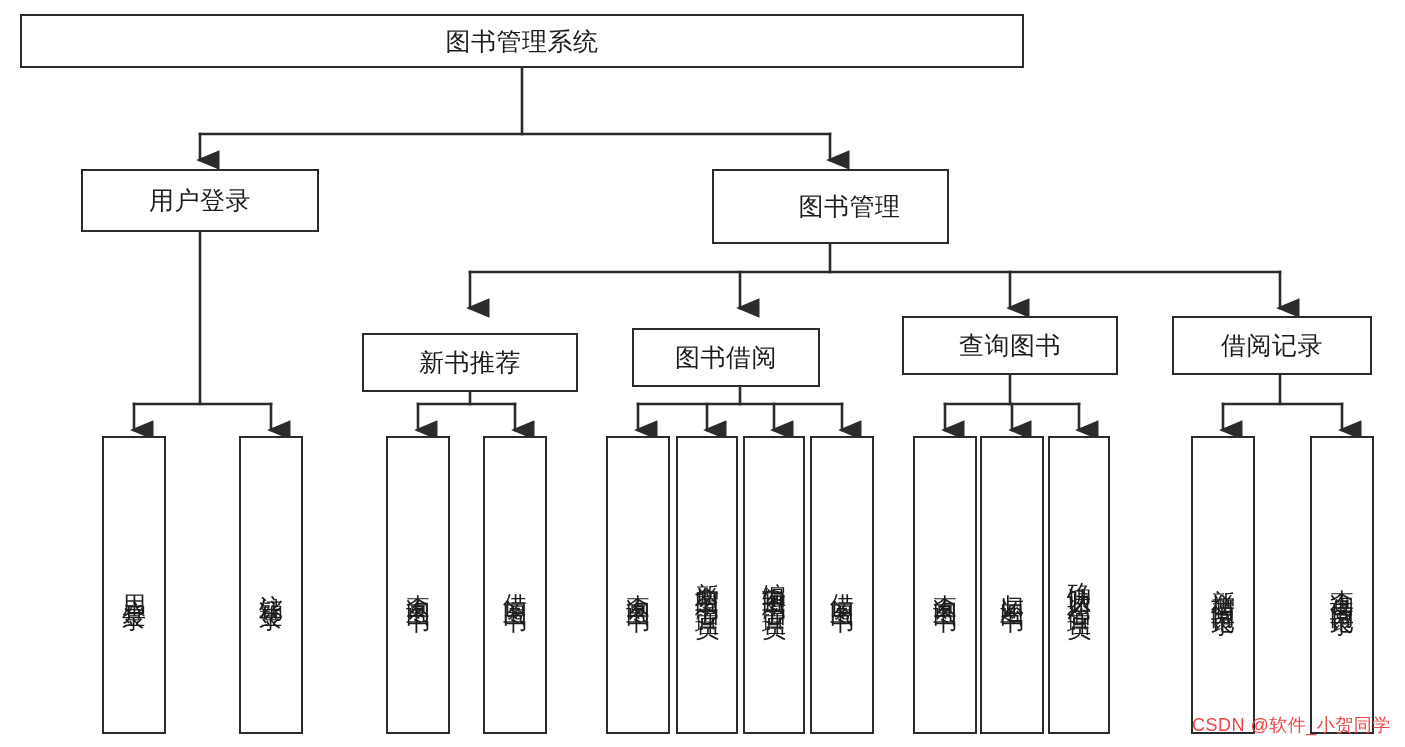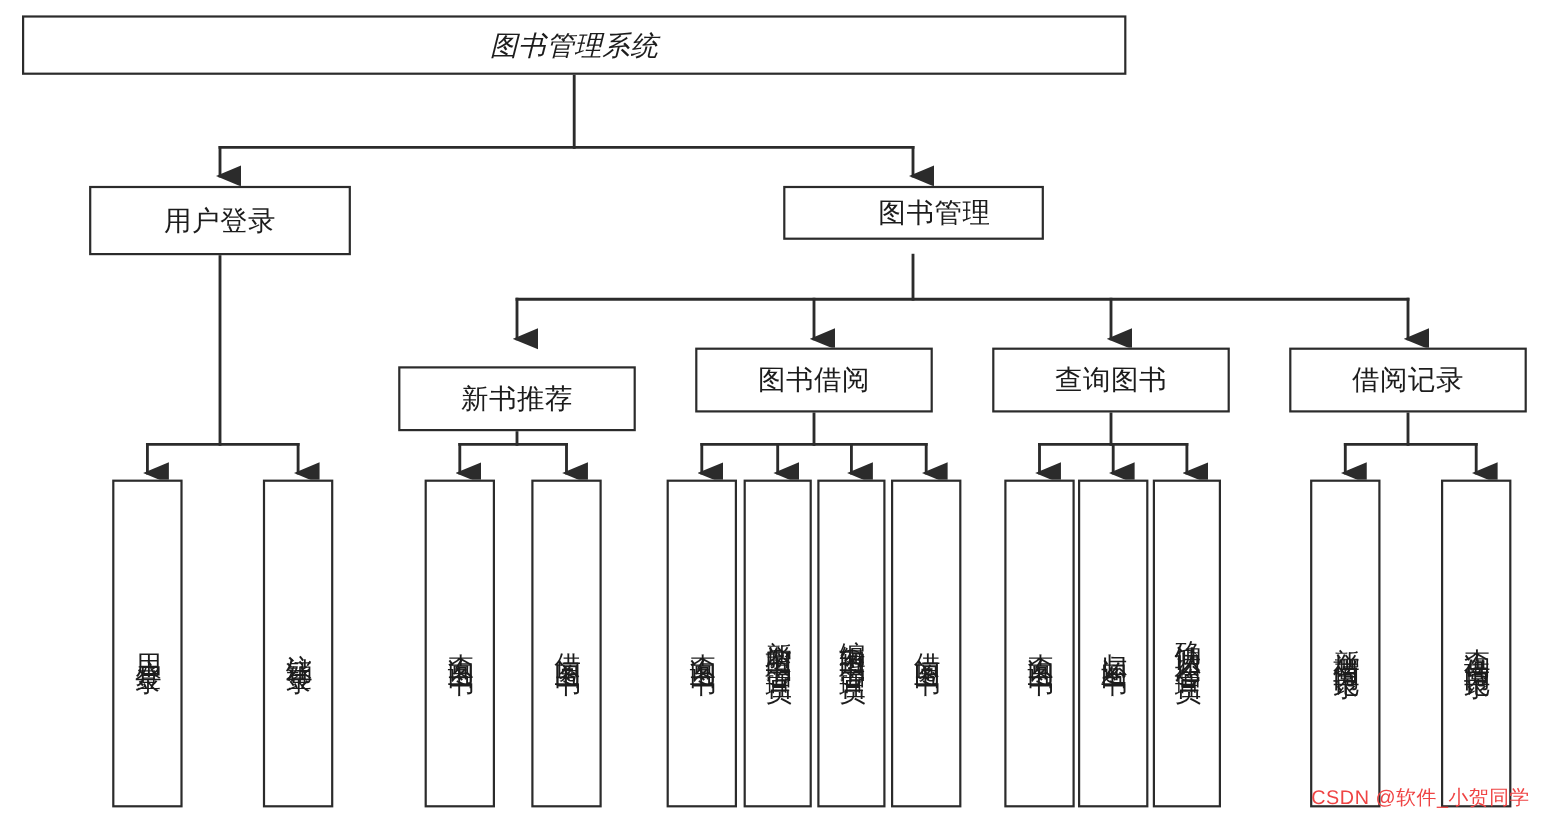--- a/index.html
+++ b/index.html
@@ -108,41 +108,41 @@
       <path d="M 1012 404 L 1012 430" marker-end="url(#arrow)"></path>
       <path d="M 1079 404 L 1079 430" marker-end="url(#arrow)"></path>
 
       <path d="M 1280 375 L 1280 404"></path>
       <path d="M 1223 404 L 1342 404"></path>
       <path d="M 1223 404 L 1223 430" marker-end="url(#arrow)"></path>
       <path d="M 1342 404 L 1342 430" marker-end="url(#arrow)"></path>
     </g>
   </svg>
 
-  <div class="node horiz" style="left:20px; top:14px; width:1004px; height:54px;font-style:italic;">
+  <div class="node horiz" style="left:20px; top:14px; width:1004px; height:54px;">
     <span>图书管理系统</span>
   </div>
 
   <div class="node horiz" style="left:81px; top:169px; width:238px; height:63px;">
     <span>用户登录</span>
   </div>
-  <div class="node horiz" style="left:712px; top:169px; width:237px; height:49px;padding-left:38px;">
+  <div class="node horiz" style="left:712px; top:169px; width:237px; height:75px;padding-left:38px;">
     <span>图书管理</span>
   </div>
 
   <div class="node horiz" style="left:362px; top:333px; width:216px; height:59px;">
     <span>新书推荐</span>
   </div>
-  <div class="node horiz" style="left:632px; top:316px; width:216px; height:59px;">
+  <div class="node horiz" style="left:632px; top:328px; width:188px; height:59px;">
     <span>图书借阅</span>
   </div>
   <div class="node horiz" style="left:902px; top:316px; width:216px; height:59px;">
     <span>查询图书</span>
   </div>
-  <div class="node horiz" style="left:1172px; top:316px; width:216px; height:59px;">
+  <div class="node horiz" style="left:1172px; top:316px; width:200px; height:59px;">
     <span>借阅记录</span>
   </div>
 
   <div class="node vert" style="left:102px; top:436px; width:64px; height:298px;">
     <span class="vlabel">用户登录</span>
   </div>
   <div class="node vert" style="left:239px; top:436px; width:64px; height:298px;">
     <span class="vlabel">注销登录</span>
   </div>
 

